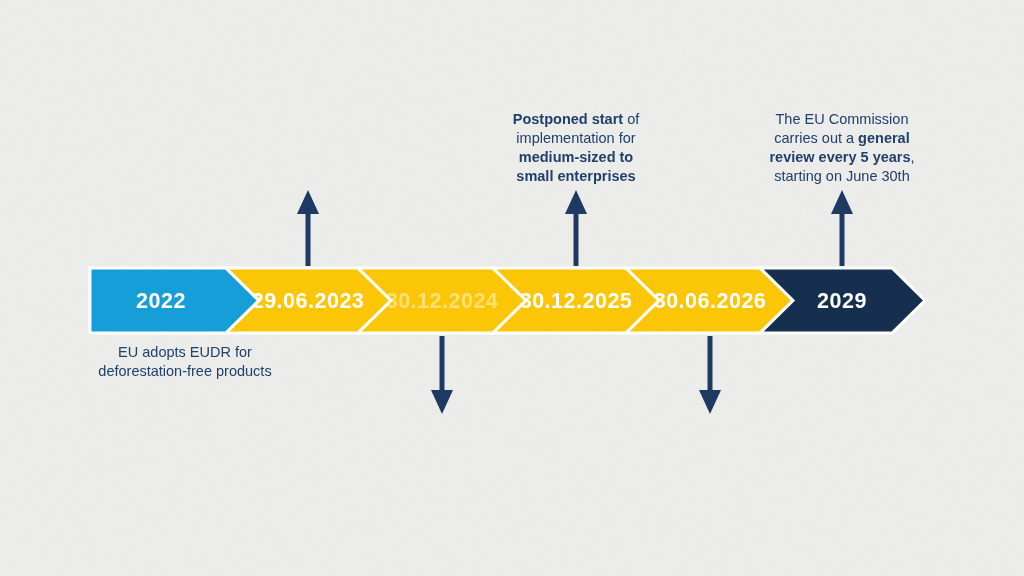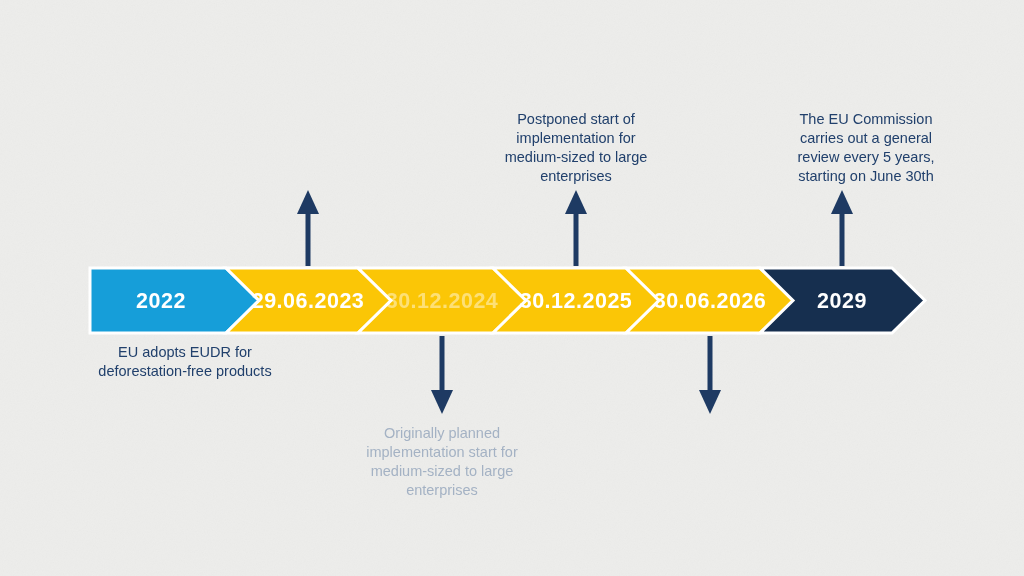--- a/index.html
+++ b/index.html
@@ -18,21 +18,21 @@
     font-size: 21.5px;
     letter-spacing: 0.5px;
   }
   .ann {
     position: absolute;
     font-size: 14.5px;
     line-height: 19px;
     color: #21406C;
     text-align: center;
   }
-  .ann .b { font-weight: normal; }
+  .ann .b { font-weight: bold; }
   .ann.left { text-align: center; }
   .ann.muted { color: #A4B2C4; }
 </style>
 </head>
 <body>
 
 <div class="stage">
 
   <svg width="1024" height="576" viewBox="0 0 1024 576">
     <defs>
@@ -80,29 +80,26 @@
       <polygon points="431,390 453,390 442,414"></polygon>
     </g>
     <g fill="#1E3A63">
       <rect x="707.5" y="336" width="5" height="56"></rect>
       <polygon points="699,390 721,390 710,414"></polygon>
     </g>
   </svg>
 
 
   <div class="ann" style="left:501px; top:110px; width:150px;">
-    <span class="b">Postponed start</span><span> of implementation for </span><span class="b">medium-sized to large enterprises</span>
+    <span class="b">Postponed start</span><span> of implementation for </span><span class="b">medium-sized to small enterprises</span>
   </div>
 
-  <div class="ann" style="left:786px; top:110px; width:160px;">
+  <div class="ann" style="left:762px; top:110px; width:160px;">
     <span>The EU Commission carries out a </span><span class="b">general review every 5 years</span><span>, starting on June 30th</span>
   </div>
 
   <div class="ann left" style="left:90px; top:343px; width:190px;">
     <span>EU adopts EUDR for deforestation-free products</span>
   </div>
 
-  <div class="ann muted" style="left:357px; top:424px; width:170px;">
-    <span>Originally planned implementation start for medium-sized to large enterprises</span>
-  </div>
 
 
 </div>
 
 </body></html>

